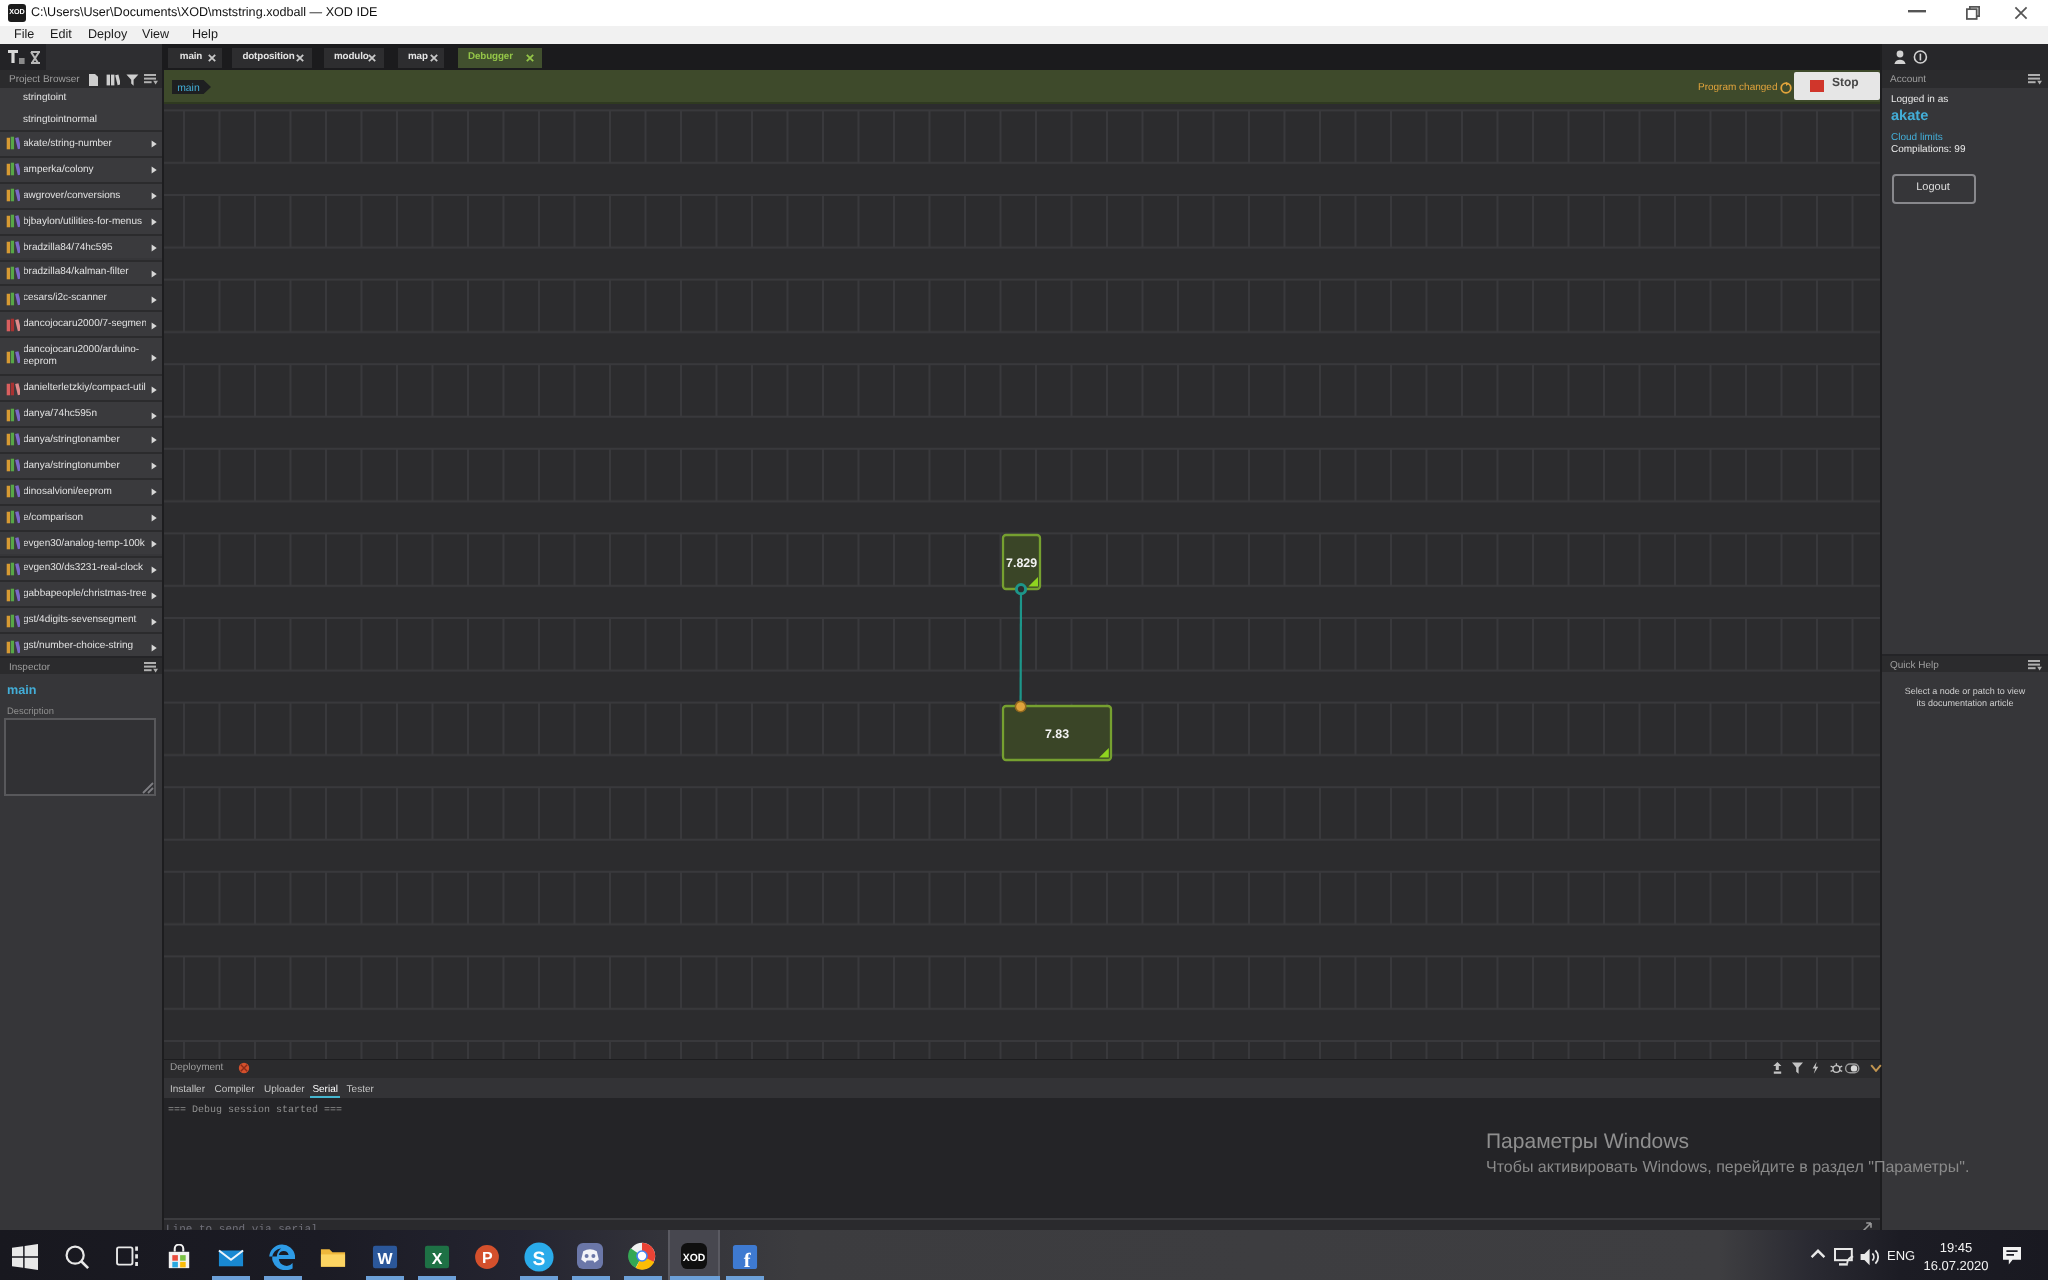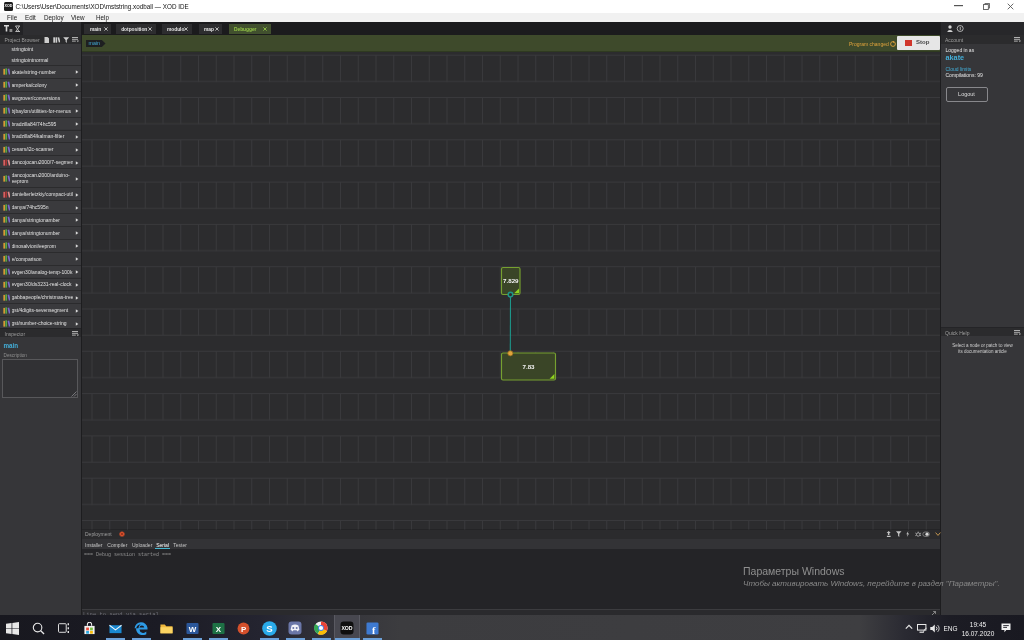--- a/index.html
+++ b/index.html
@@ -446,21 +446,21 @@
           <rect x="0" y="0" width="6" height="1" fill="#b0b0b0"></rect>
           <rect x="0" y="1.8" width="6" height="1" fill="#b0b0b0"></rect>
           <rect x="0" y="3.6" width="3.8" height="1" fill="#b0b0b0"></rect>
           <path d="M4.6,3.4 h2.4 l-1.2,1.8 z" fill="#b0b0b0"></path>
         </svg>
     </div>
     <div class="abs" style="left:0;top:320.5px;width:83px;font-size:4.5px;line-height:6.2px;color:#cfcfcf;text-align:center;">Select a node or patch to view<br>its documentation article</div>
   </div>
 
   <div class="abs" style="left:743px;top:564.5px;font-size:10.5px;color:#8f8f8f;">Параметры Windows</div>
-  <div class="abs" style="left:743px;top:579px;font-size:8px;color:#8a8a8a;font-style:italic;">Чтобы активировать Windows, перейдите в раздел "Параметры".</div>
+  <div class="abs" style="left:743px;top:579px;font-size:8px;color:#8a8a8a;">Чтобы активировать Windows, перейдите в раздел "Параметры".</div>
 
   <div class="abs" style="left:0;top:615px;width:1024px;height:25px;background:linear-gradient(90deg,#18181f 0px,#1b1b24 160px,#242430 260px,#33333a 330px,#3c3c3f 400px,#3e3e41 860px,#2a2a32 905px,#1c1c24 950px,#191921 1024px);">
 <svg class="abs" style="left:6.1px;top:6.5px;" width="13" height="13" viewBox="0 0 14 14">
         <path d="M0,2 L6,1.2 V6.6 H0 z M6.8,1.1 L14,0 V6.6 H6.8 z M0,7.4 H6 V12.8 L0,12 z M6.8,7.4 H14 V14 L6.8,12.9 z" fill="#e8e8e8"></path>
       </svg>
 <svg class="abs" style="left:31.799999999999997px;top:6.5px;" width="13" height="13" viewBox="0 0 14 14">
         <circle cx="6" cy="6" r="4.6" fill="none" stroke="#e8e8e8" stroke-width="1.2"></circle>
         <line x1="9.4" y1="9.4" x2="13" y2="13" stroke="#e8e8e8" stroke-width="1.4"></line>
       </svg>
 <svg class="abs" style="left:58.0px;top:7.0px;" width="12" height="12" viewBox="0 0 14 14">

